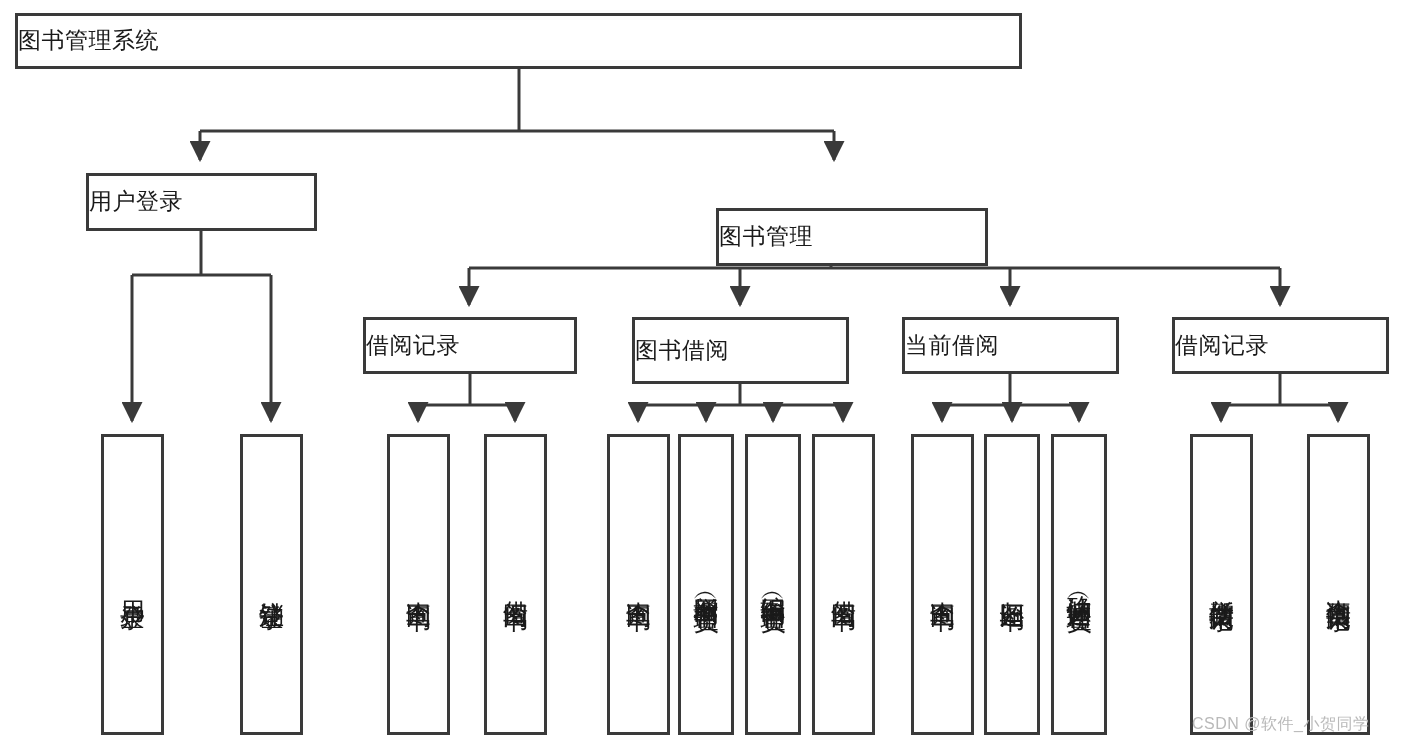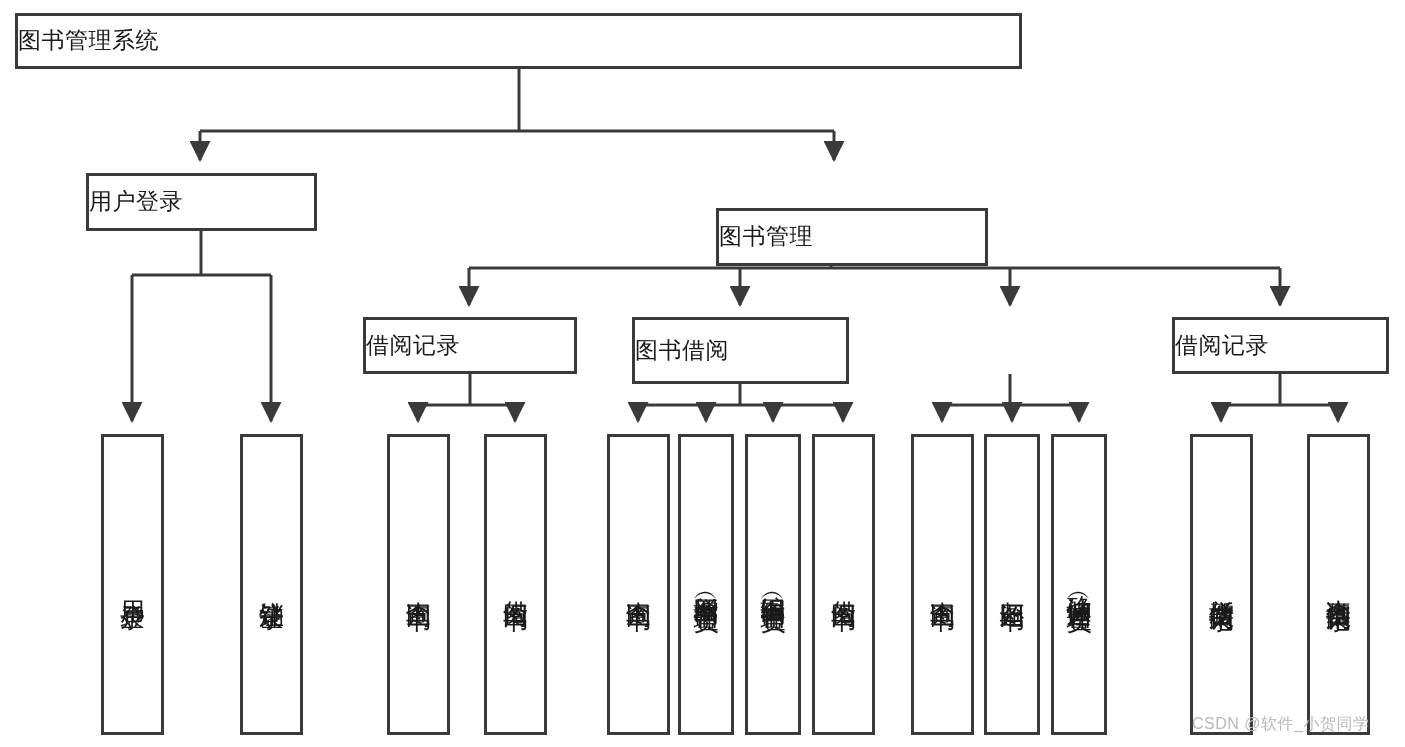--- a/index.html
+++ b/index.html
@@ -128,20 +128,23 @@
   <div class="node node-h" style="left:716px; top:173px; width:272px; height:58px;margin-top:35px;">
     <span class="label">图书管理</span>
   </div>
 
   <div class="node node-h" style="left:363px; top:317px; width:214px; height:57px;">
     <span class="label">借阅记录</span>
   </div>
   <div class="node node-h" style="left:632px; top:317px; width:217px; height:67px;">
     <span class="label">图书借阅</span>
   </div>
+  <div class="node node-h" style="left:902px; top:317px; width:217px; height:57px;">
+    <span class="label">当前借阅</span>
+  </div>
   <div class="node node-h" style="left:1172px; top:317px; width:217px; height:57px;">
     <span class="label">借阅记录</span>
   </div>
 
   <div class="node node-v" style="left:101px; top:434px; width:63px; height:301px;">
     <span class="label">用户登录</span>
   </div>
   <div class="node node-v" style="left:240px; top:434px; width:63px; height:301px;">
     <span class="label">注销登录</span>
   </div>

